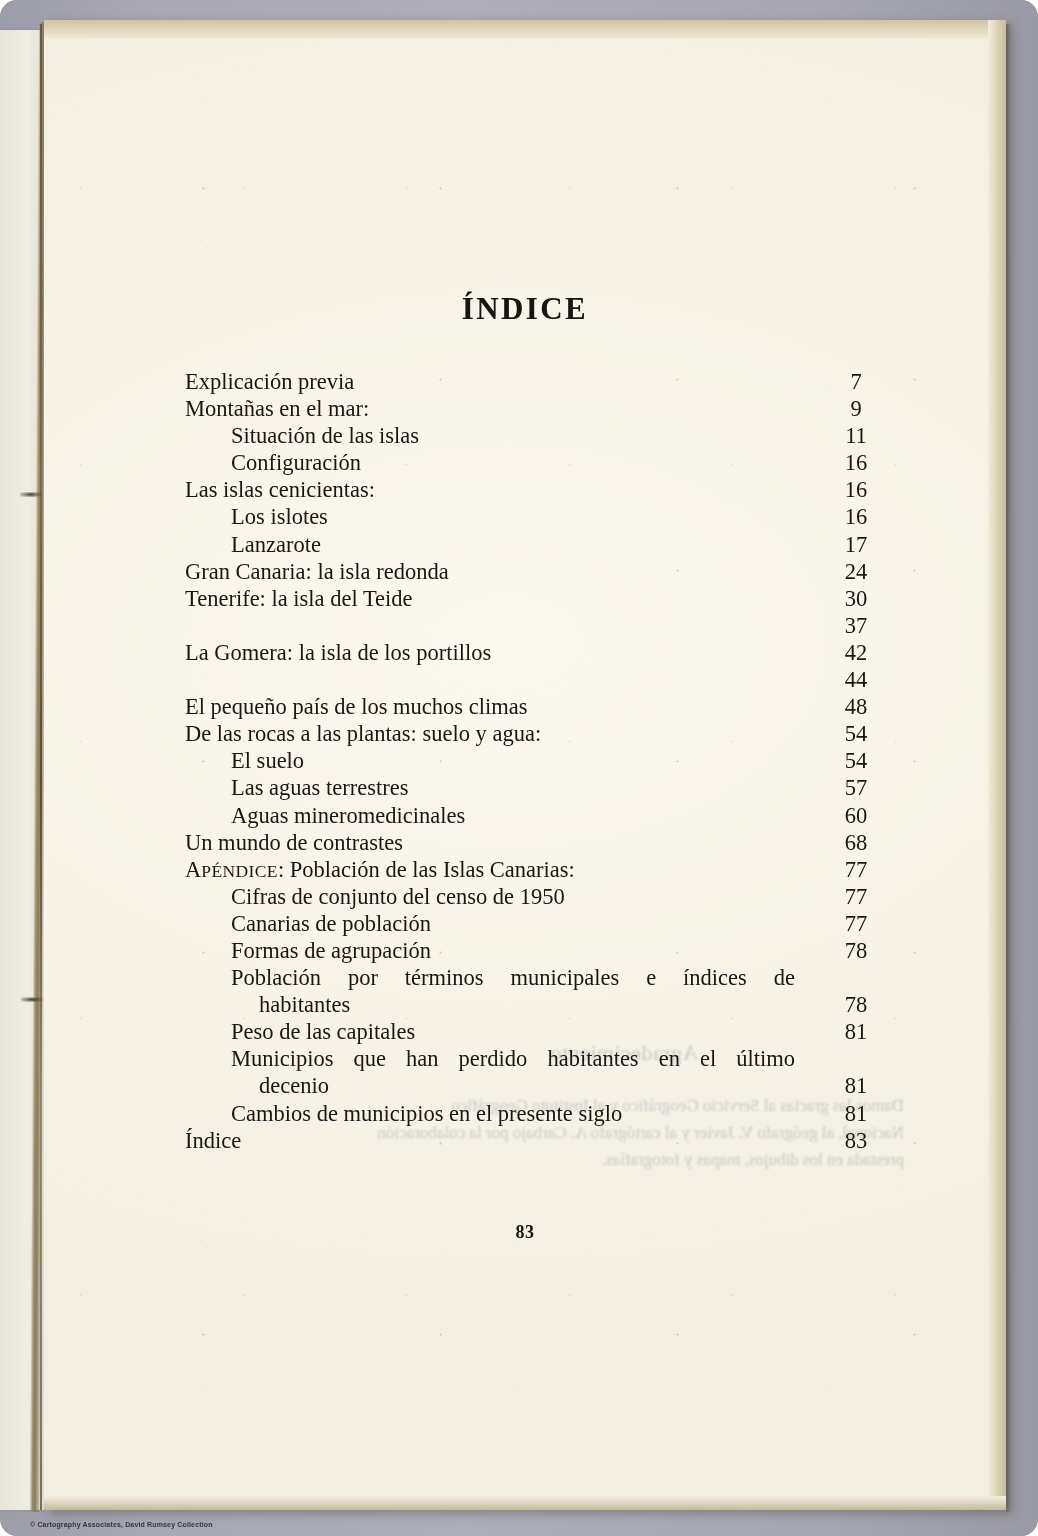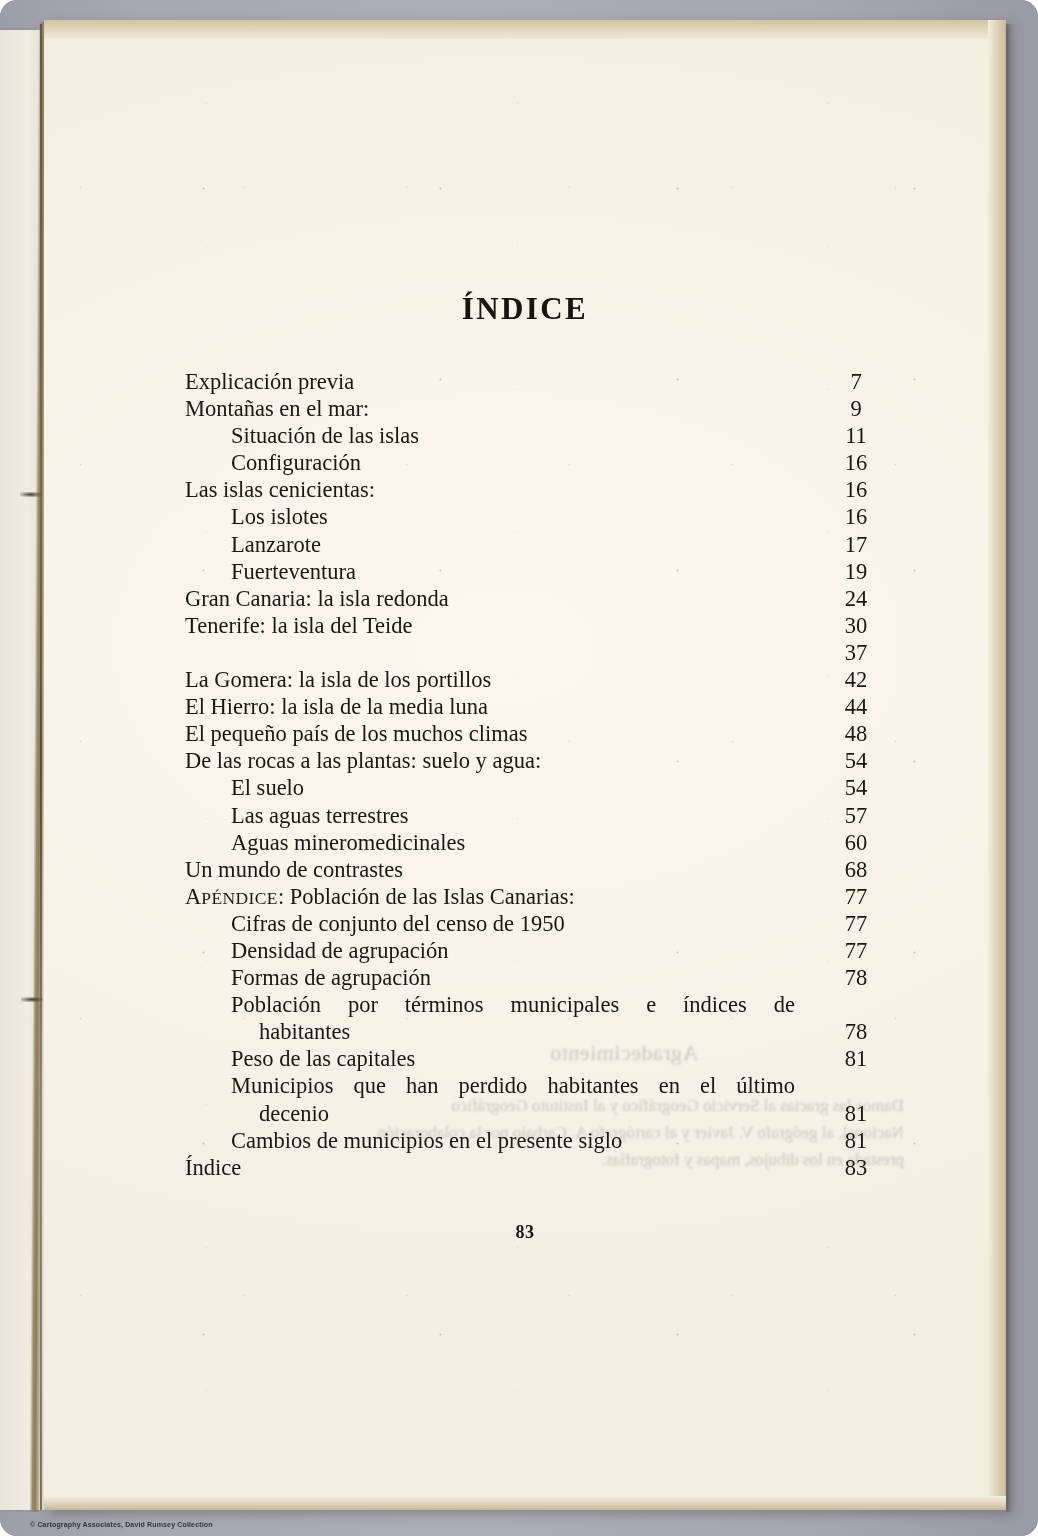--- a/index.html
+++ b/index.html
@@ -287,41 +287,36 @@
           <span class="page">16</span>
         </div>
         <div class="entry lvl1">
           <span class="label">Los islotes</span>
           <span class="page">16</span>
         </div>
         <div class="entry lvl1">
           <span class="label">Lanzarote</span>
           <span class="page">17</span>
         </div>
-        <div class="entry lvl1">
-          <span class="label">Fuerteventura</span>
-          <span class="page">19</span>
-        </div>
         <div class="entry lvl0">
           <span class="label">Gran Canaria: la isla redonda</span>
           <span class="page">24</span>
         </div>
         <div class="entry lvl0">
           <span class="label">Tenerife: la isla del Teide</span>
           <span class="page">30</span>
         </div>
         <div class="entry lvl0">
           <span class="page">37</span>
         </div>
         <div class="entry lvl0">
           <span class="label">La Gomera: la isla de los portillos</span>
           <span class="page">42</span>
         </div>
         <div class="entry lvl0">
-          <span class="label">El Hierro: la isla de la media luna</span>
           <span class="page">44</span>
         </div>
         <div class="entry lvl0">
           <span class="label">El pequeño país de los muchos climas</span>
           <span class="page">48</span>
         </div>
         <div class="entry lvl0">
           <span class="label">De las rocas a las plantas: suelo y agua:</span>
           <span class="page">54</span>
         </div>
@@ -343,21 +338,21 @@
         </div>
         <div class="entry lvl0">
           <span class="label"><span class="smallcaps-lead">A</span><span class="smallcaps-rest">PÉNDICE</span><span>: Población de las Islas Canarias:</span></span>
           <span class="page">77</span>
         </div>
         <div class="entry lvl1">
           <span class="label">Cifras de conjunto del censo de 1950</span>
           <span class="page">77</span>
         </div>
         <div class="entry lvl1">
-          <span class="label">Densidad de agrupación</span>
+          <span class="label">Canarias de población</span>
           <span class="page">77</span>
         </div>
         <div class="entry lvl1">
           <span class="label">Formas de agrupación</span>
           <span class="page">78</span>
         </div>
         <div class="entry lvl1 wrap">
           <span class="label">Población por términos municipales e índices de</span>
         </div>
         <div class="entry lvl2">

